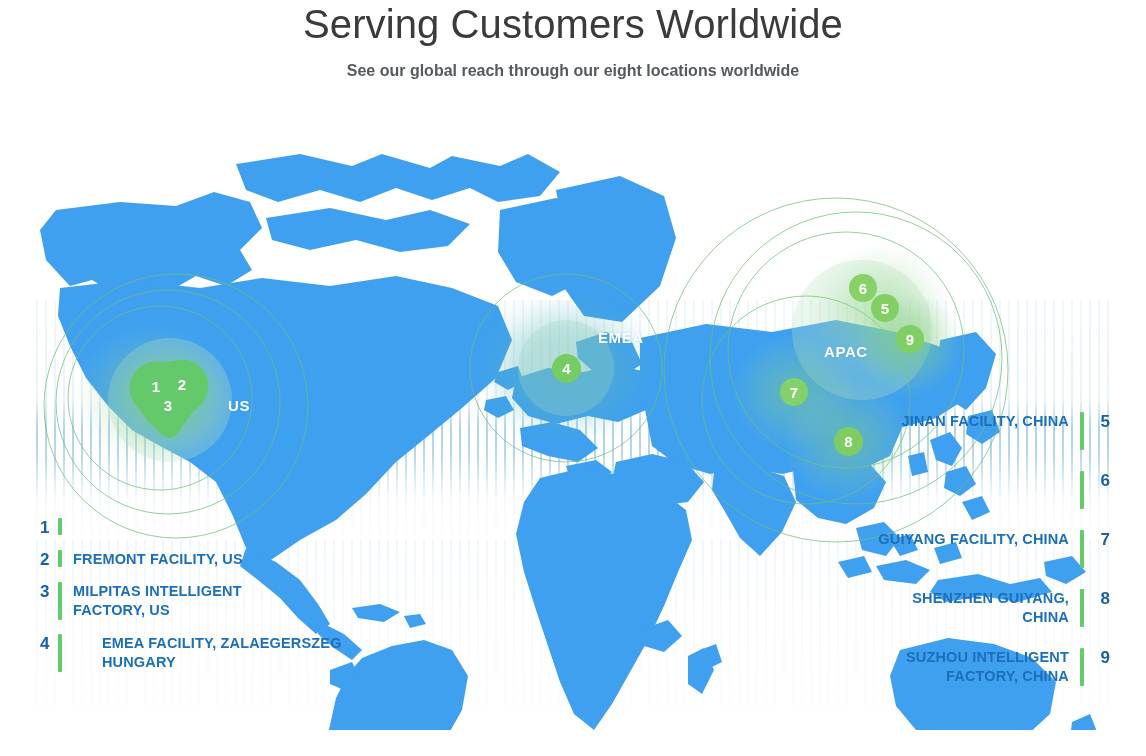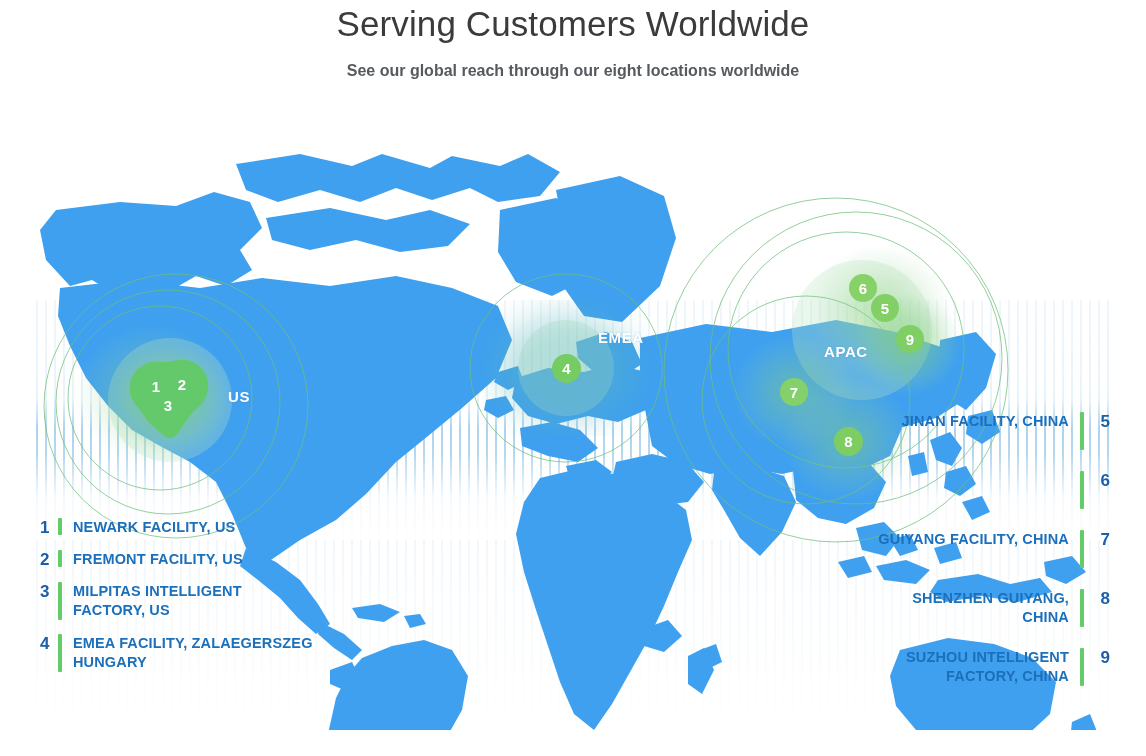--- a/index.html
+++ b/index.html
@@ -8,21 +8,21 @@
     background:#ffffff;
     font-family:"Liberation Sans", sans-serif;
     overflow:hidden;
     position:relative;
   }
   #stage{position:relative;width:1146px;height:756px;overflow:hidden;background:#fff;}
 
   
   .hdr{position:absolute;left:0;top:0;width:1146px;text-align:center;z-index:40;}
   .hdr-title{
-    font-size:35px;font-weight:300;color:#3b3b3b;
+    font-size:40px;font-weight:300;color:#3b3b3b;
     letter-spacing:.1px;line-height:48px;margin-top:0px;
   }
   .hdr-sub{
     font-size:16px;font-weight:700;color:#555a5e;
     line-height:22px;margin-top:12px;
   }
 
   
   .stripes{position:absolute;pointer-events:none;}
   .stripes-main{
@@ -245,21 +245,21 @@
 
       <g filter="url(#blobGoo)">
         <circle cx="156" cy="278" r="26" fill="#63c96a"></circle>
         <circle cx="182" cy="276" r="26" fill="#63c96a"></circle>
         <circle cx="167" cy="296" r="24" fill="#63c96a"></circle>
         <circle cx="170" cy="320" r="9" fill="#63c96a"></circle>
       </g>
     </svg>
   </div>
 
-  <div class="rlabel" style="left:228px;top:388px;">US</div>
+  <div class="rlabel" style="left:228px;top:397px;">US</div>
   <div class="rlabel" style="left:598px;top:329px;">EMEA</div>
   <div class="rlabel" style="left:824px;top:343px;">APAC</div>
 
   <div class="marker" style="left:147px;top:377px;width:18px;height:18px;font-size:15px;">1</div>
   <div class="marker" style="left:173px;top:375px;width:18px;height:18px;font-size:15px;">2</div>
   <div class="marker" style="left:159px;top:396px;width:18px;height:18px;font-size:15px;">3</div>
 
   <div class="marker" style="left:552px;top:354px;width:29px;height:29px;font-size:15px;background:#74cc63;">4</div>
 
   <div class="marker" style="left:871px;top:294px;width:28px;height:28px;font-size:15px;background:#82d065;">5</div>
@@ -267,39 +267,38 @@
 
   <div class="marker" style="left:780px;top:378px;width:28px;height:28px;font-size:15px;background:#84d06a;">7</div>
   <div class="marker" style="left:834px;top:427px;width:29px;height:29px;font-size:15px;background:#7ecd63;">8</div>
   <div class="marker" style="left:896px;top:325px;width:28px;height:28px;font-size:15px;background:#80ce66;">9</div>
 
   <div class="legend" id="legend-left">
 
     <div class="legend-row">
       <div class="lg-num">1</div>
       <div class="lg-bar" style="height:17px;"></div>
-      <div class="lg-txt" style="width:250px;">NEWARK FACILITY, US</div>
     </div>
 
     <div class="legend-row">
       <div class="lg-num">2</div>
       <div class="lg-bar" style="height:17px;"></div>
       <div class="lg-txt" style="width:250px;">FREMONT FACILITY, US</div>
     </div>
 
     <div class="legend-row" style="margin-bottom:14px;">
       <div class="lg-num">3</div>
       <div class="lg-bar" style="height:38px;"></div>
       <div class="lg-txt" style="width:212px;">MILPITAS INTELLIGENT FACTORY, US</div>
     </div>
 
     <div class="legend-row" style="margin-bottom:0;">
       <div class="lg-num">4</div>
       <div class="lg-bar" style="height:38px;"></div>
-      <div class="lg-txt" style="width:244px;">EMEA FACILITY, ZALAEGERSZEG HUNGARY</div>
+      <div class="lg-txt" style="width:244px;margin-left:29px;">EMEA FACILITY, ZALAEGERSZEG HUNGARY</div>
     </div>
   </div>
 
   <div class="legend" id="legend-right">
 
     <div class="legend-row" style="margin-bottom:21px;">
       <div class="lg-txt" style="width:196px;">JINAN FACILITY, CHINA</div>
       <div class="lg-bar" style="height:38px;"></div>
       <div class="lg-num">5</div>
     </div>

